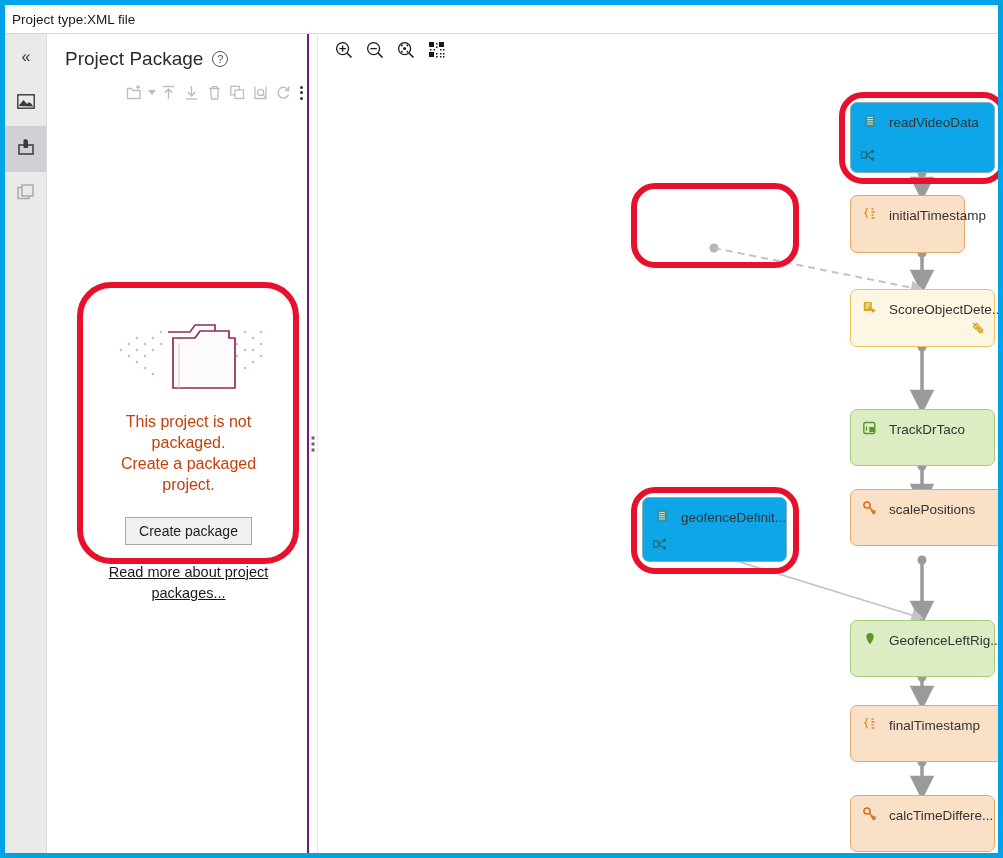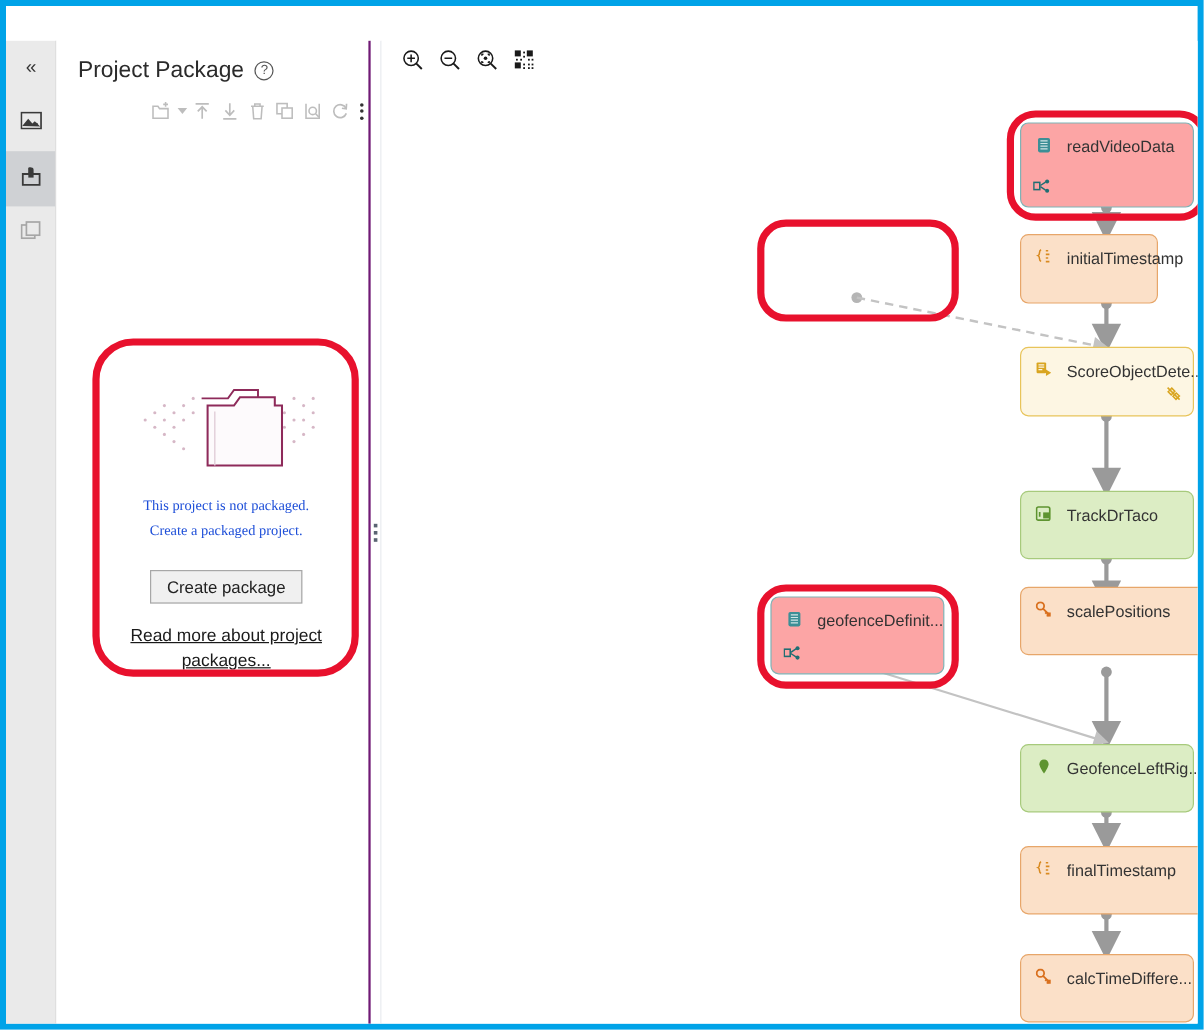--- a/index.html
+++ b/index.html
@@ -95,21 +95,21 @@
     text-align: center;
   }
   #empty-ring {
     position: absolute; left: 30px; top: 248px;
     width: 222px; height: 282px;
     border: 6px solid #e8112d; border-radius: 34px;
     pointer-events: none;
   }
   #folder-art { height: 95px; position: relative; margin-bottom: 6px; }
   #empty-line1, #empty-line2 {
-    font-size: 12px; color: #1d4ed8; line-height: 21px; font-family: Liberation Serif, serif;
+    font-size: 16px; color: #c2410c; line-height: 21px;
   }
   #create-package-btn {
     margin: 22px auto 0; display: block;
     background: #f0f0f0; border: 1px solid #a7a7a7;
     padding: 5px 13px; font-size: 14px; color: #222;
     font-family: "Liberation Sans", sans-serif; cursor: pointer;
   }
   #read-more-link {
     display: block; margin-top: 17px;
     font-size: 14.5px; color: #1a1a1a; text-decoration: underline;
@@ -144,35 +144,38 @@
     font-size: 13.5px; color: #2e2e2e;
   }
   .node .nlabel {
     position: absolute; left: 38px; top: 12px;
     white-space: nowrap; font-size: 13.5px; color: #333;
   }
   .node .nicon { position: absolute; left: 12px; top: 11px; }
   .node .ncorner { position: absolute; right: 9px; bottom: 8px; }
   .node .nbottomleft { position: absolute; left: 10px; bottom: 7px; }
 
-  .n-teal   { background: #fca5a5; border-color: #7fb3b6; }
+  .n-teal   { background: #0ea5e9; border-color: #7fb3b6; }
   .n-orange { background: #fbe0c8; border-color: #e7a66a; }
   .n-cream  { background: #fdf6e3; border-color: #e8c45a; }
   .n-green  { background: #dcedc4; border-color: #a7ca7c; }
 
   .hl-ring {
     position: absolute; border: 6px solid #e8112d; border-radius: 24px;
     pointer-events: none;
   }
 </style>
 </head>
 <body>
 
 <div id="app-frame">
 
+  <div id="title-bar">
+    <span id="title-text">Project type:XML file</span>
+  </div>
 
   <div id="body-area">
 
     <div id="rail">
 
       <div class="rail-btn">
         <span class="collapse-chevrons">«</span>
       </div>
 
       <div class="rail-btn">

